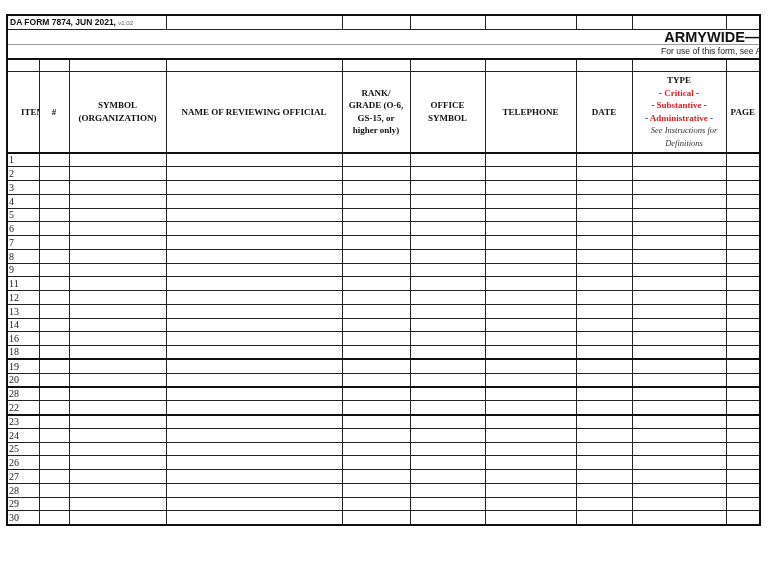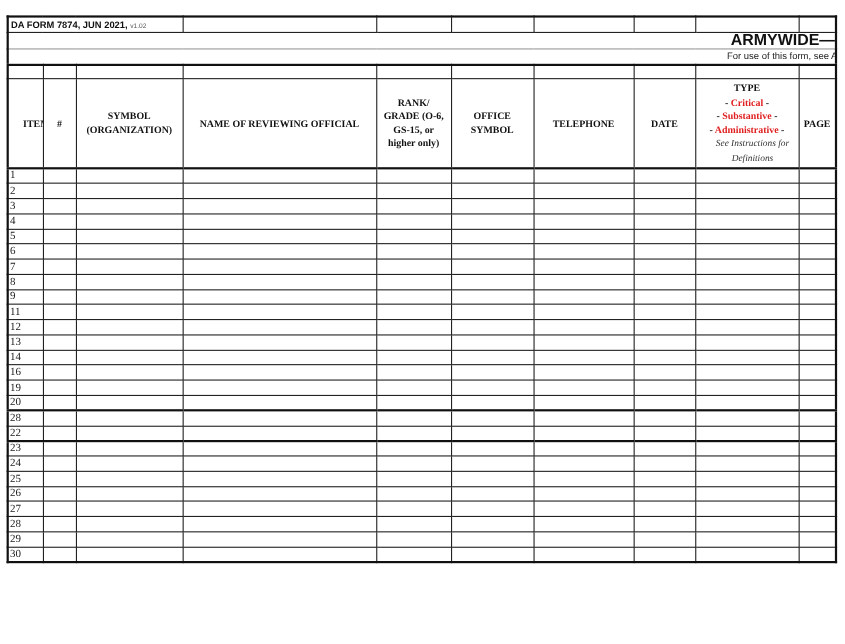--- a/index.html
+++ b/index.html
@@ -381,20 +381,32 @@
           <td></td>
           <td></td>
           <td></td>
           <td></td>
           <td></td>
           <td></td>
           <td></td>
           <td></td>
           <td></td>
         </tr>
+        <tr class="r-data thick">
+          <td>18</td>
+          <td></td>
+          <td></td>
+          <td></td>
+          <td></td>
+          <td></td>
+          <td></td>
+          <td></td>
+          <td></td>
+          <td></td>
+        </tr>
         <tr class="r-data dark">
           <td>19</td>
           <td></td>
           <td></td>
           <td></td>
           <td></td>
           <td></td>
           <td></td>
           <td></td>
           <td></td>

